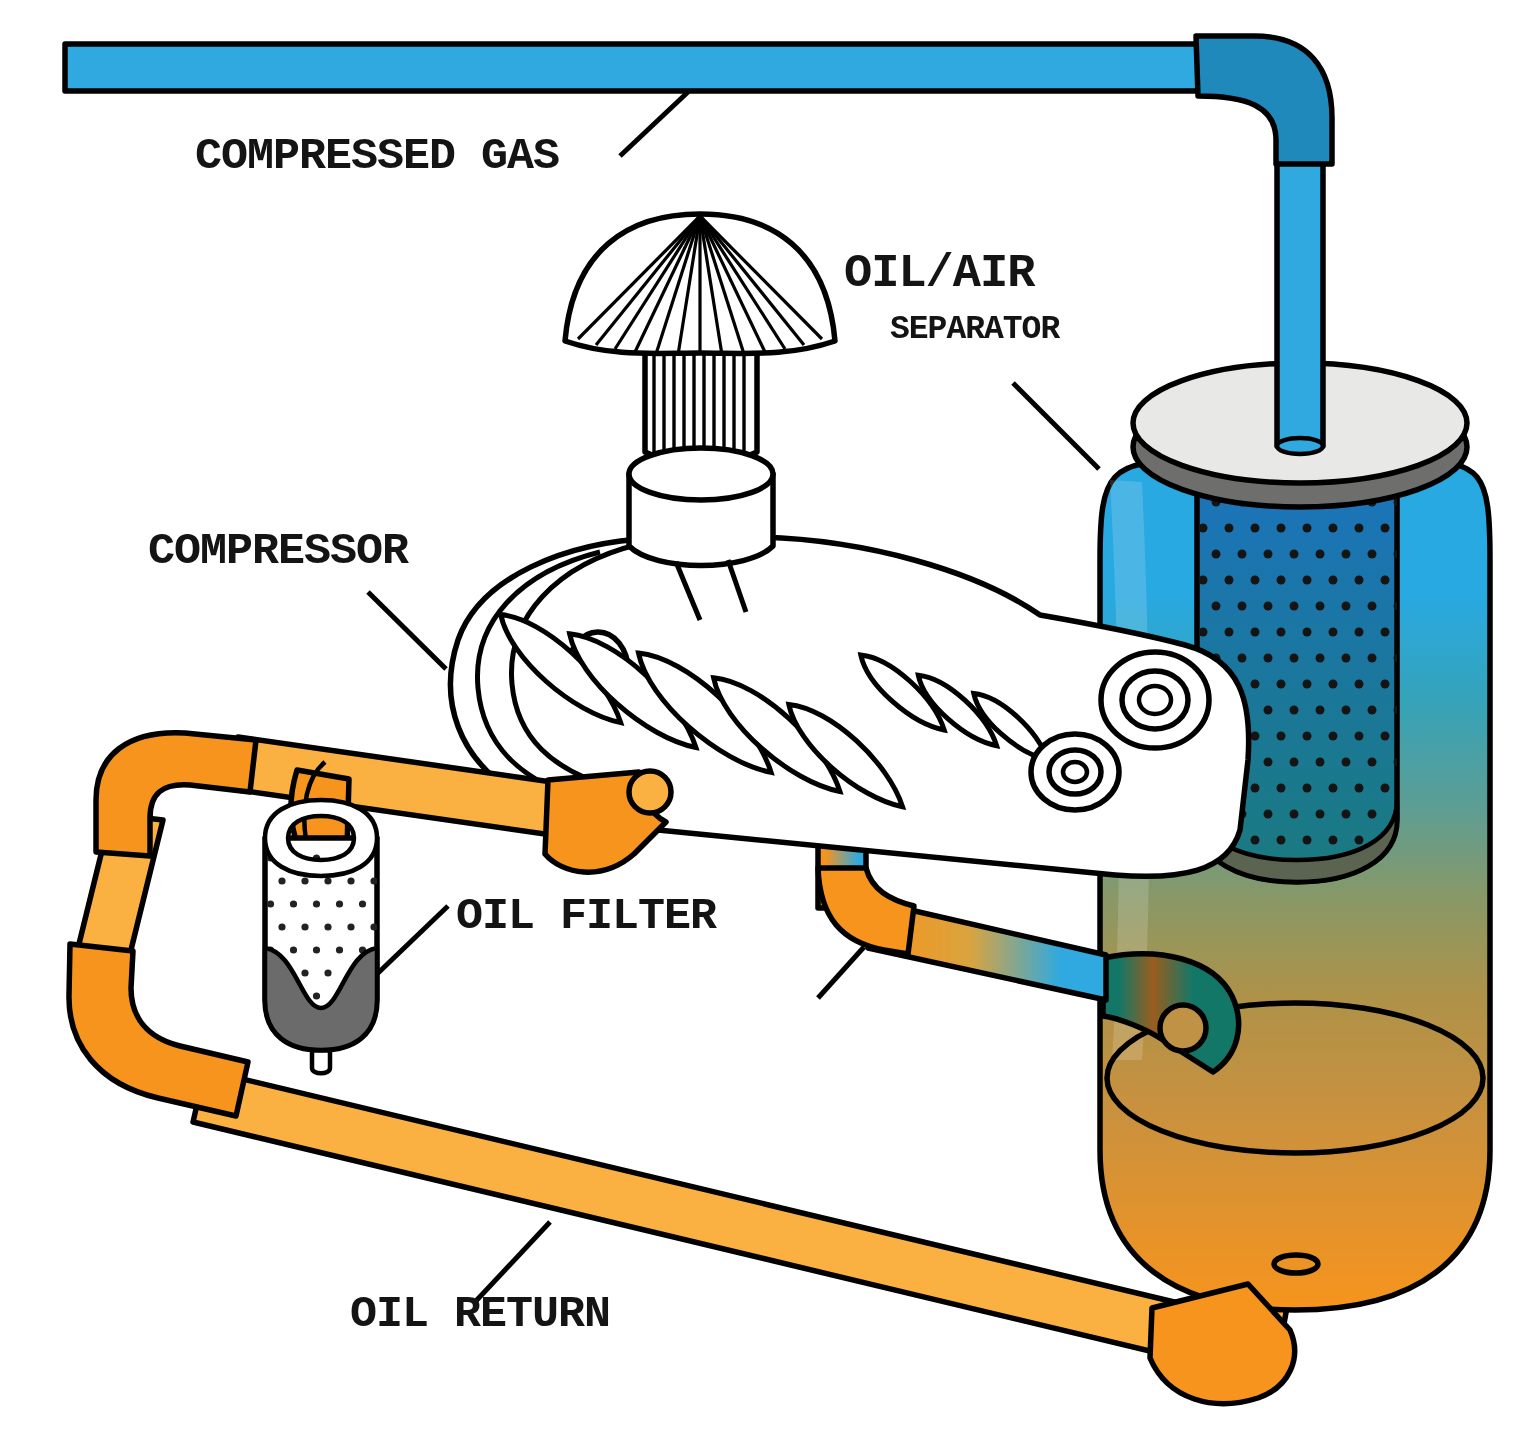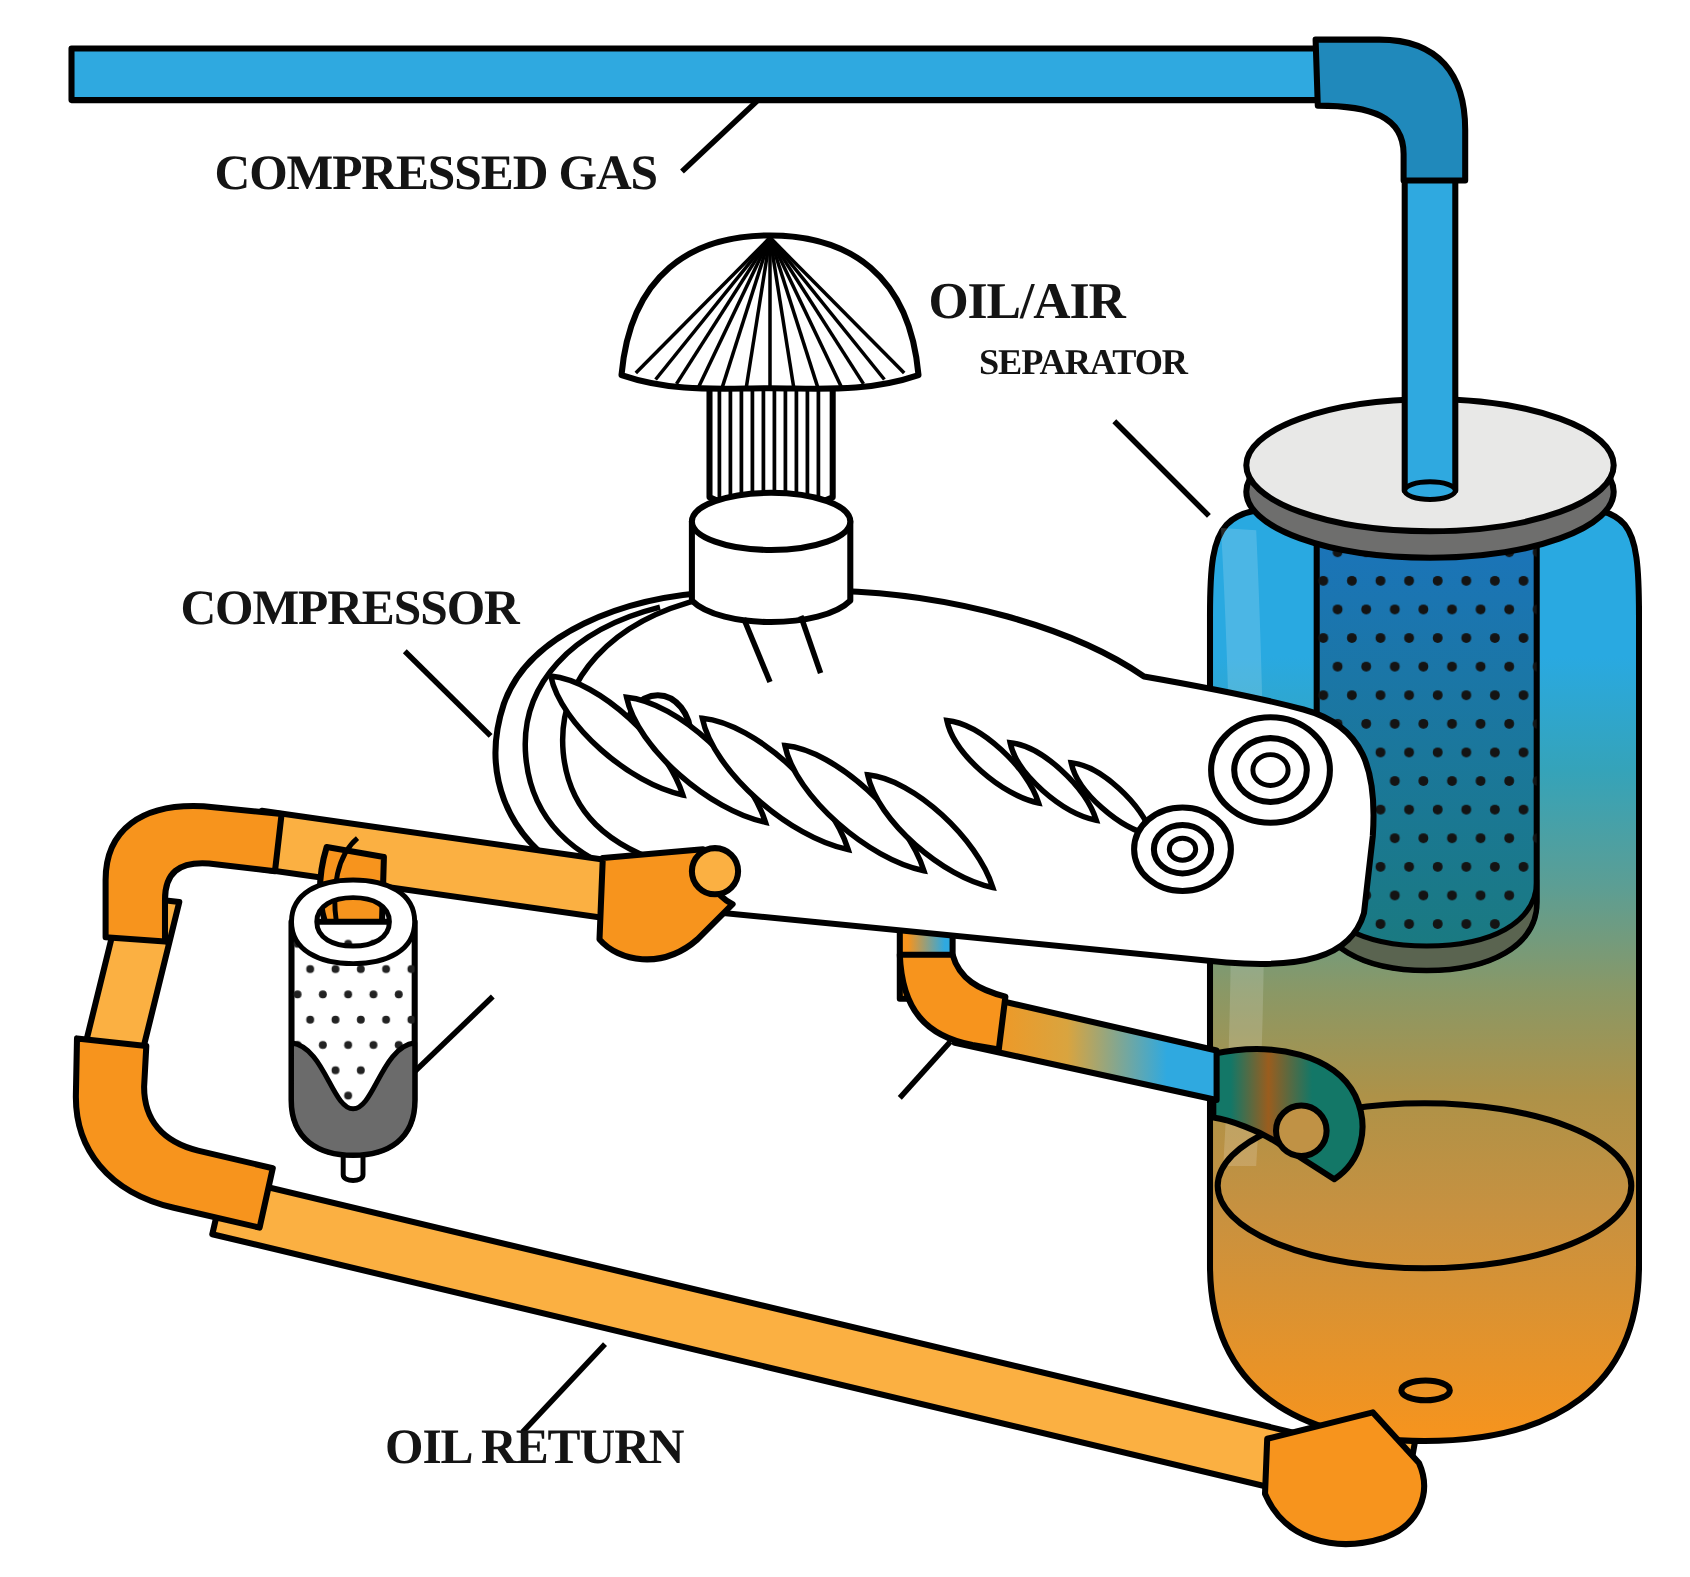--- a/index.html
+++ b/index.html
@@ -1,17 +1,17 @@
 <!DOCTYPE html>
 <html style="--gas-pipe: #2FA9E0; --gas-elbow: #2089BB; --oil-pipe: #FBB042; --oil-elbow: #F7941D; --separator-top: #29A9E1; --separator-bottom: #F7941D; --filter-element-top: #1B74BB; --filter-element-bottom: #1A7A7E; --lid: #E8E8E7; --lid-rim: #6E6E6D; --filter-bottom-cap: #5A6450; --sediment: #6B6B6B; --pipe-opening: #C09245; --outline: #000000; --label-text: #141414;"><head>
 <meta charset="utf-8">
 <style>
   html,body { margin:0; padding:0; background:#ffffff; }
   .stage { position:relative; width:1536px; height:1434px; background:#fff;
-           font-family:Liberation Serif, serif; overflow:hidden; }
+           font-family:Liberation Mono, monospace; overflow:hidden; }
   svg { position:absolute; left:0; top:0; }
 
   
   .ln   { stroke:var(--outline); stroke-width:5.5; stroke-linejoin:round; }
   .ln4  { stroke:var(--outline); stroke-width:4.5; stroke-linejoin:round; }
   .nofill { fill:none; }
   .fw   { fill:#ffffff; }
   .f-gas      { fill:var(--gas-pipe); }
   .f-gaselb   { fill:var(--gas-elbow); }
   .f-oil      { fill:var(--oil-pipe); }
@@ -243,16 +243,17 @@
     <line x1="368" y1="592" x2="446" y2="669"></line>
     <line x1="448" y1="906" x2="377" y2="974"></line>
     <line x1="818" y1="998" x2="864" y2="947"></line>
     <line x1="475" y1="1302" x2="550" y2="1222"></line>
   </g>
 </svg>
 
 <div class="lbl" style="left:195px; top:130px;">COMPRESSED GAS</div>
 <div class="lbl" style="left:844px; top:246px; font-size:47px; line-height:56px;">OIL/AIR</div>
 <div class="lbl" style="left:890px; top:302px; font-size:33px; line-height:56px;">SEPARATOR</div>
-<div class="lbl" style="left:164px; top:525px;text-align:center;">COMPRESSOR</div>
+<div class="lbl" style="left:148px; top:525px;text-align:center;">COMPRESSOR</div>
+<div class="lbl" style="left:456px; top:890px;">OIL FILTER</div>
 <div class="lbl" style="left:350px; top:1288px;">OIL RETURN</div>
 
 </div>
 
 </body></html>

